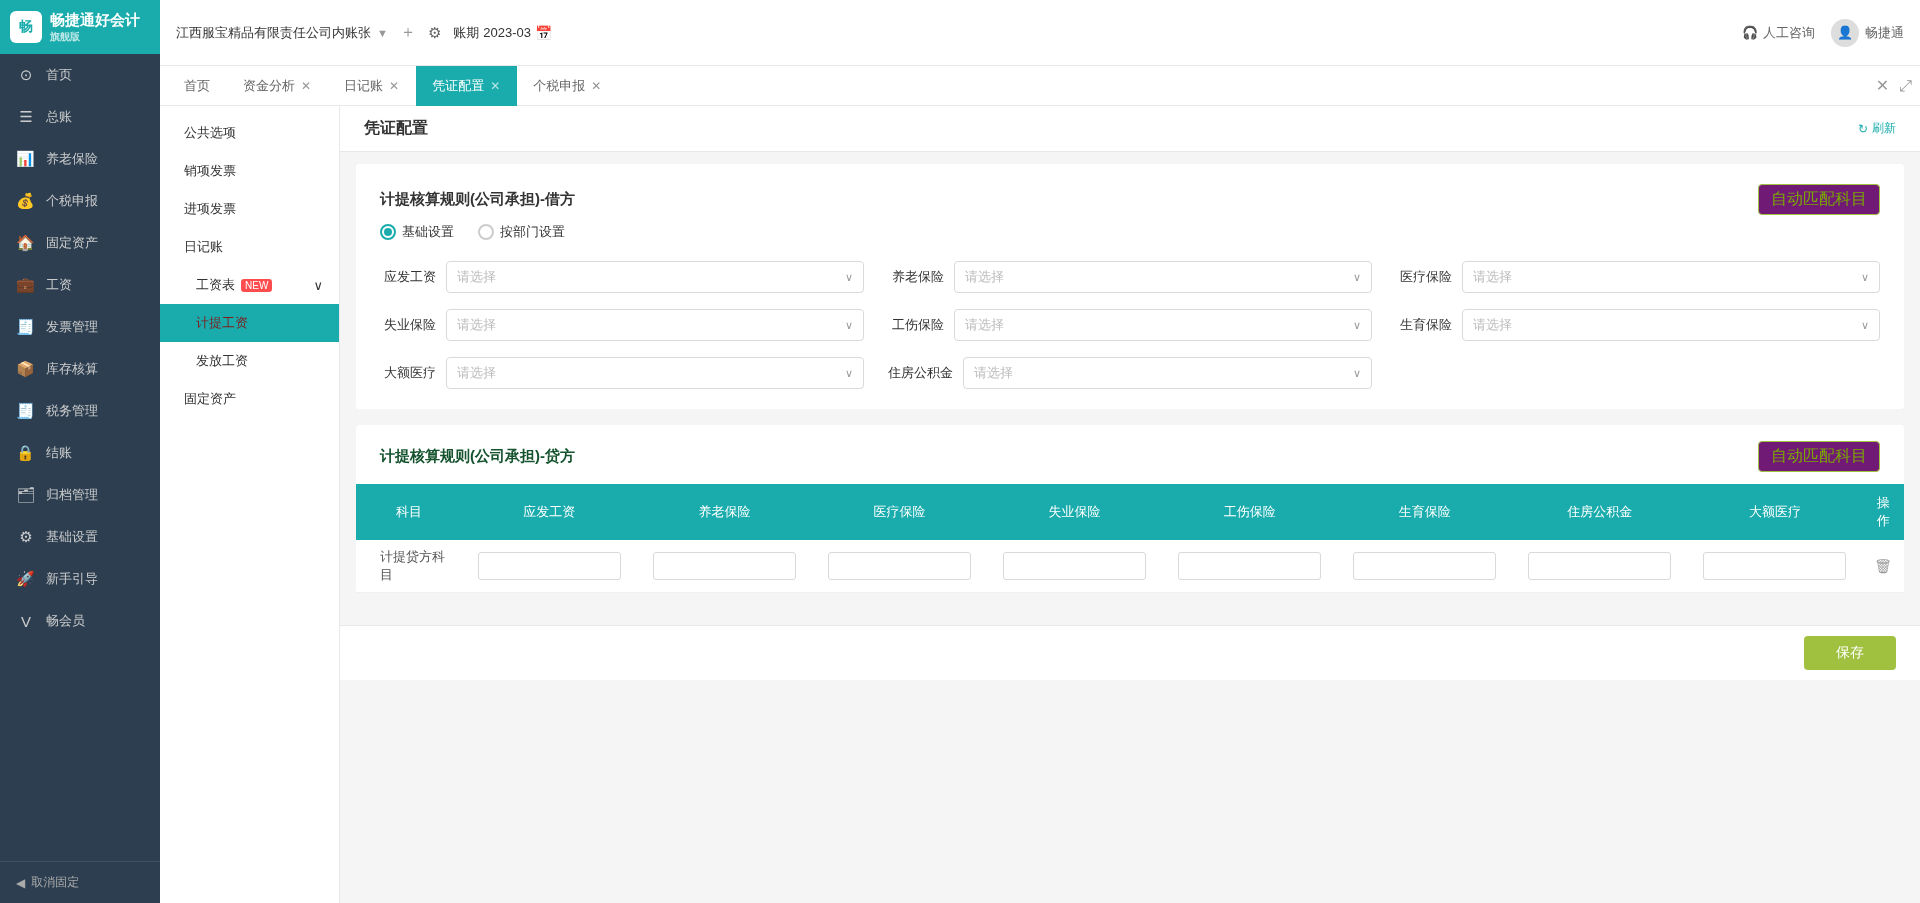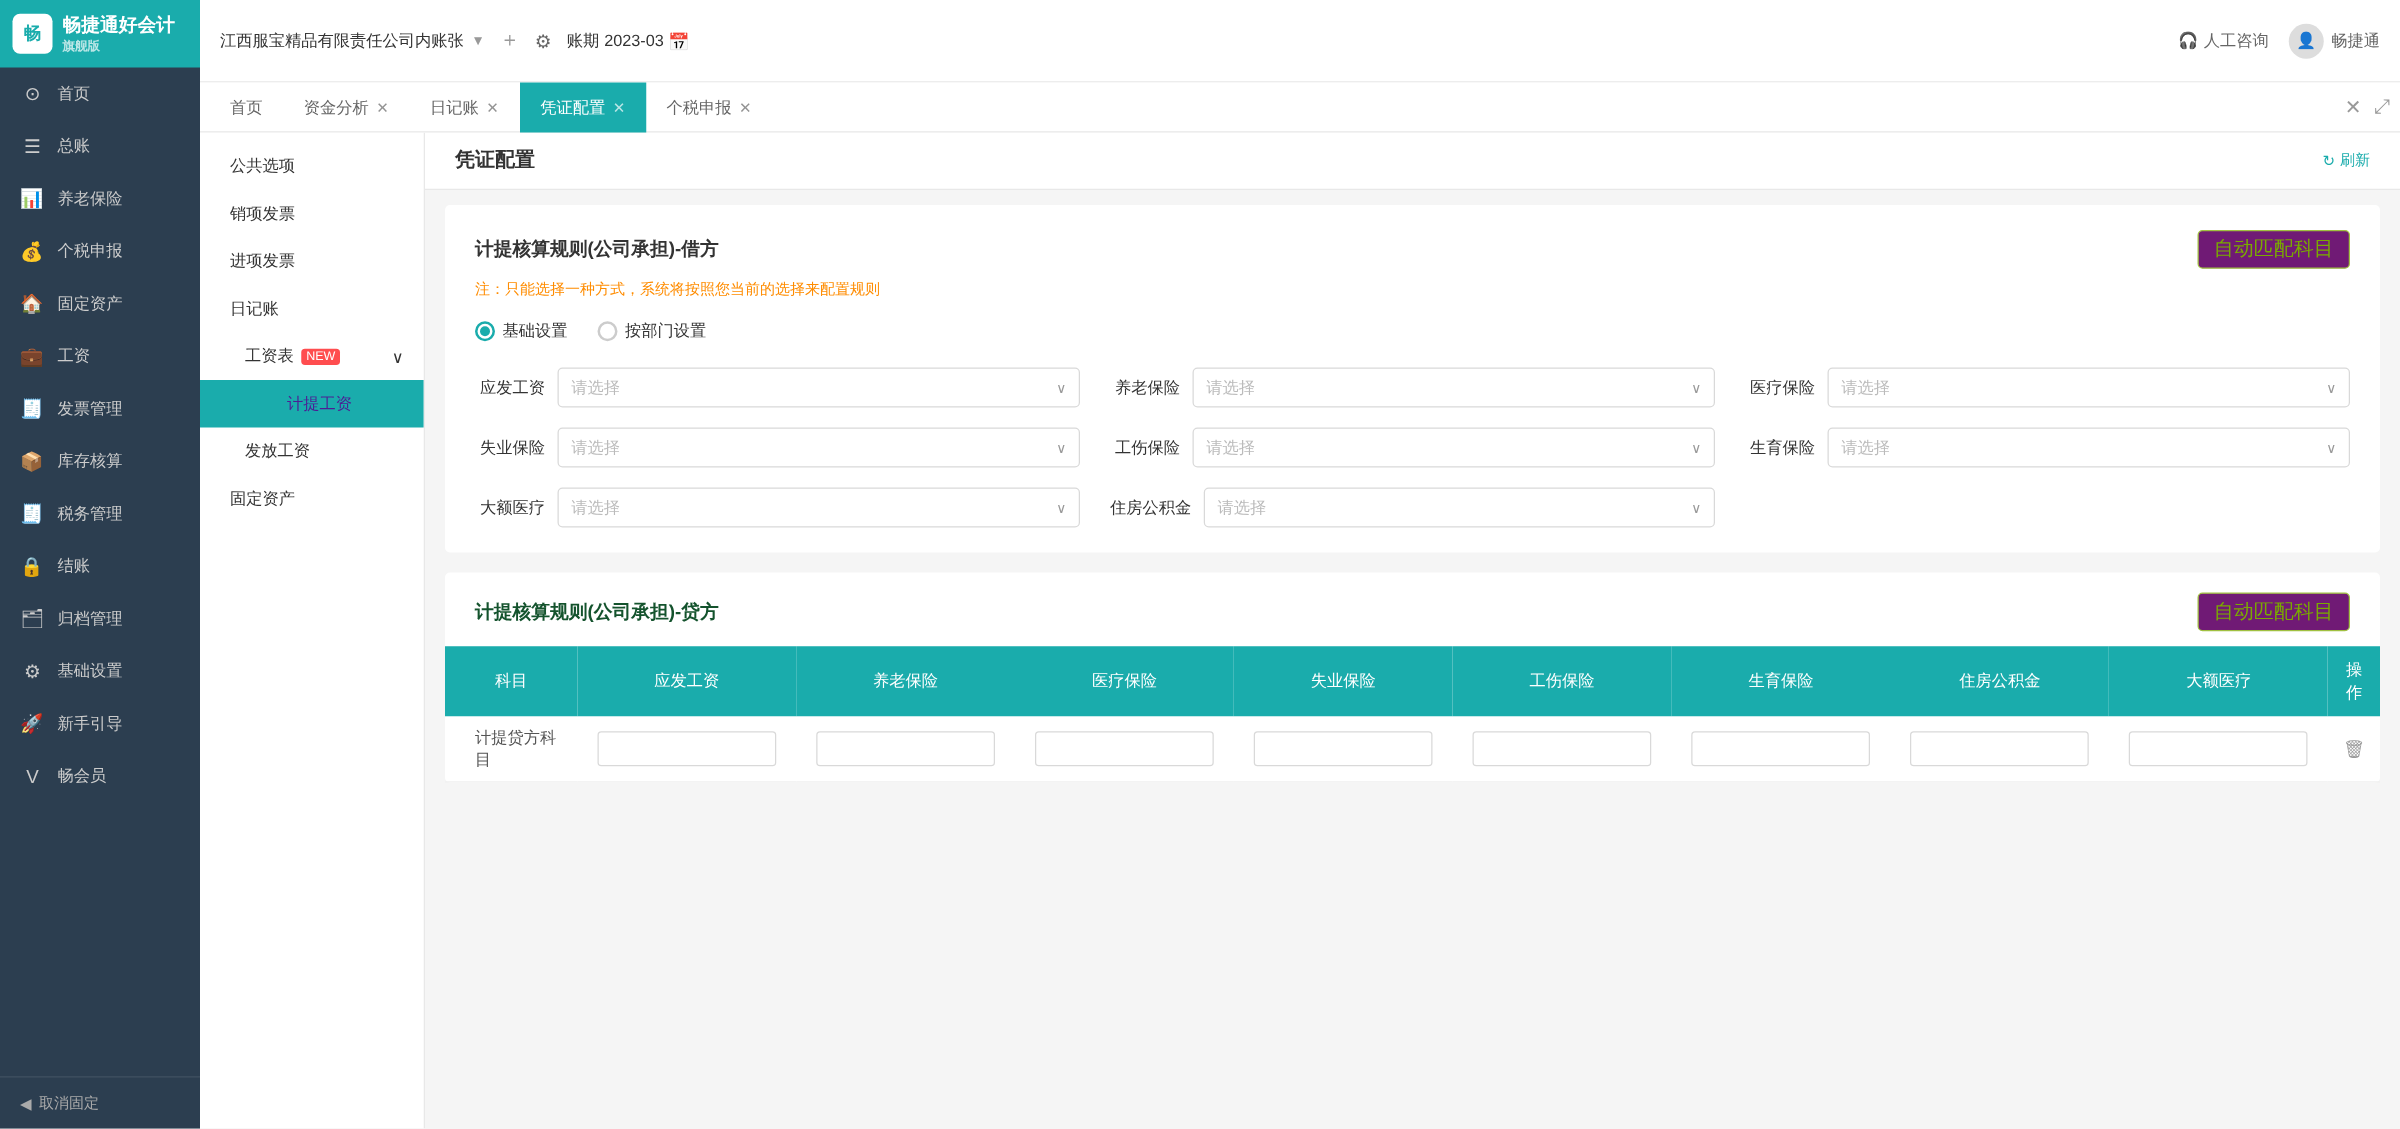--- a/index.html
+++ b/index.html
@@ -122,21 +122,21 @@
       overflow-y: auto;
       padding: 8px 0;
     }
     .left-nav-item {
       padding: 10px 24px;
       cursor: pointer;
       color: #333;
       font-size: 13px;
       display: flex; align-items: center; gap: 6px;
     }
-    .left-nav-item.active { background: #1aacac; color: #4c1d95; justify-content: center; }
+    .left-nav-item.active { background: #1aacac; color: #7f1d1d; }
     .left-nav-item.sub { padding-left: 36px; }
     .left-nav-group {
       display: flex; align-items: center; justify-content: space-between;
       padding: 10px 16px 10px 36px;
       cursor: pointer;
       color: #333;
       font-size: 13px;
     }
     .new-badge { background: #ff4d4f; color: #fff; font-size: 10px; padding: 1px 4px; border-radius: 3px; }
 
@@ -459,21 +459,20 @@
         </div>
       </div>
 
       <div class="voucher-content">
 
         <div class="section">
           <div class="section-title">
             <span class="section-title-text">计提核算规则(公司承担)-借方</span>
             <button class="auto-match-btn">自动匹配科目</button>
           </div>
-          <div class="section-note">注：只能选择一种方式，系统将按照您当前的选择来配置规则</div>
 
           <div class="radio-group">
             <div class="radio-option">
               <div class="radio-circle selected"></div>
               <span>基础设置</span>
             </div>
             <div class="radio-option">
               <div class="radio-circle"></div>
               <span>按部门设置</span>
             </div>
@@ -576,15 +575,18 @@
                 <td>
                   <span class="delete-icon">🗑</span>
                 </td>
               </tr>
             </tbody>
           </table>
         </div>
 
       </div>
 
+      <div class="save-bar">
+        <button class="save-btn">保存</button>
+      </div>
     </div>
   </div>
 </div>
 
 </body></html>

